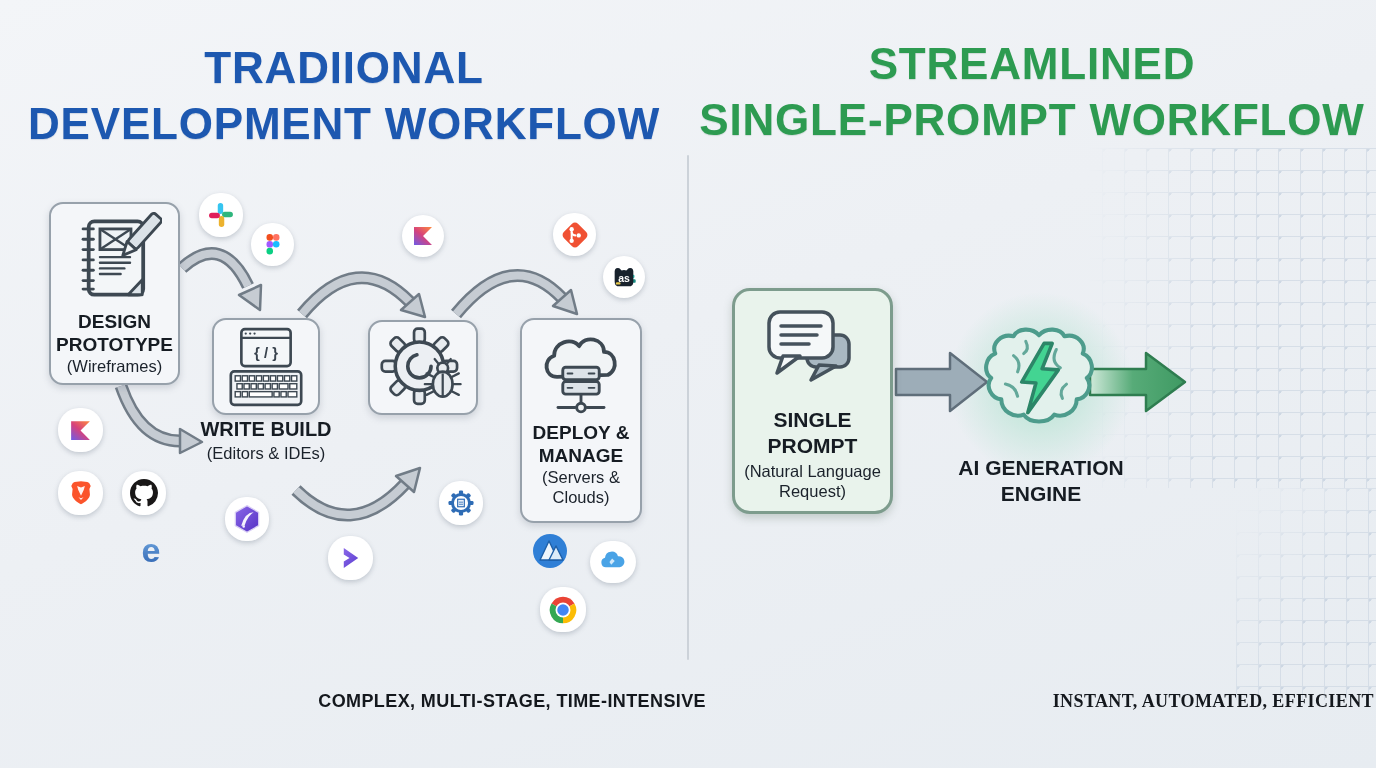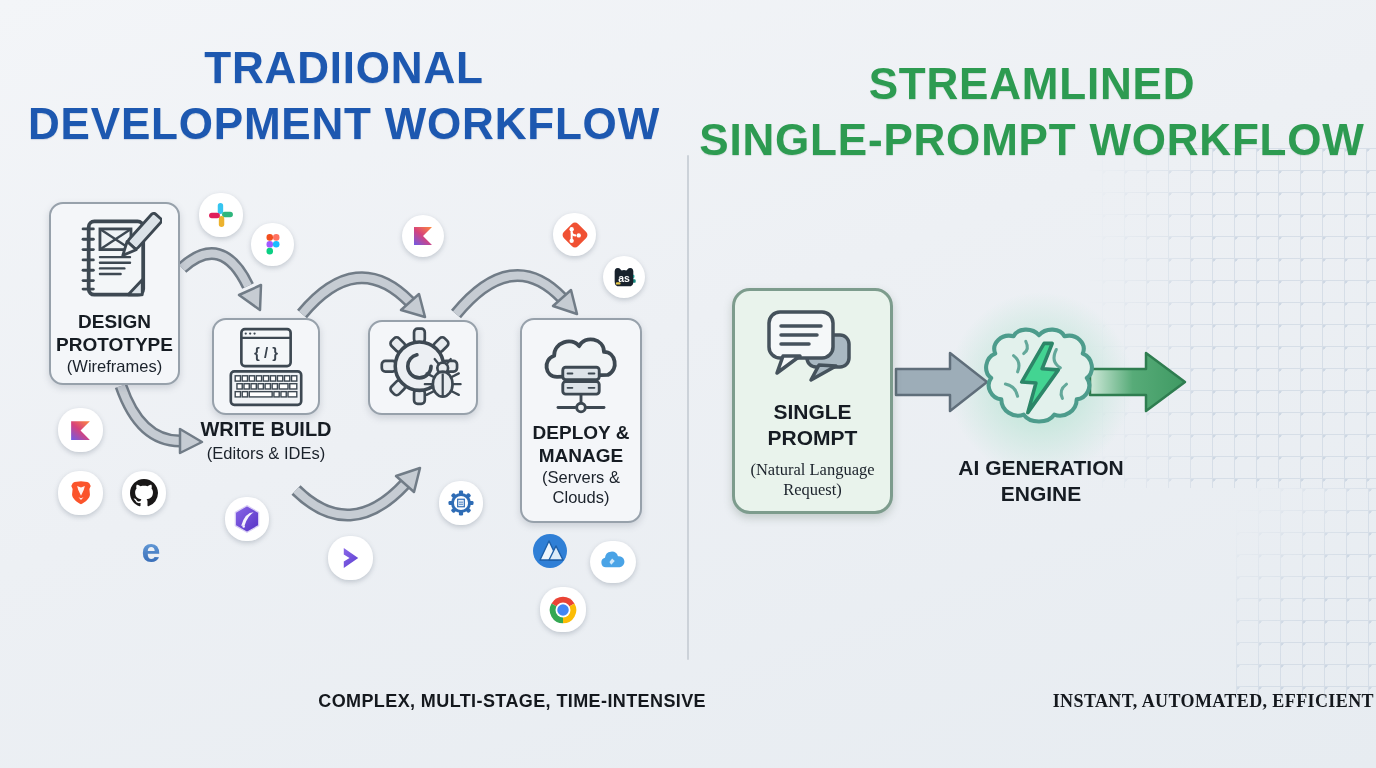--- a/index.html
+++ b/index.html
@@ -18,21 +18,21 @@
   }
   .grid-a{left:1080px;top:148px;width:296px;height:340px;
     -webkit-mask-image:linear-gradient(to left,#000 55%,transparent 98%);
             mask-image:linear-gradient(to left,#000 55%,transparent 98%);}
   .grid-b{left:1236px;top:488px;width:140px;height:212px;
     -webkit-mask-image:linear-gradient(to top left,#000 45%,transparent 95%);
             mask-image:linear-gradient(to top left,#000 45%,transparent 95%);}
   .divider{left:687px;top:155px;width:2px;height:505px;background:#ccd2d9;border-radius:2px;}
   .title{width:688px;text-align:center;font-weight:800;font-size:44px;line-height:1.28;letter-spacing:.8px;}
   .title-left{left:0;top:40px;color:#1d58b0;text-shadow:0 1px 1px rgba(20,50,110,.15);}
-  .title-right{left:688px;top:56px;color:#2d9b51;text-shadow:0 1px 1px rgba(20,90,50,.15);}
+  .title-right{left:688px;top:36px;color:#2d9b51;text-shadow:0 1px 1px rgba(20,90,50,.15);}
   .footer{width:688px;text-align:right;font-weight:800;font-size:18px;letter-spacing:.4px;color:#14181d;top:691px;margin-left:18px;}
   .stage-box{background:#f4f6f9;border:2.5px solid #97a1ab;border-radius:14px;
     box-shadow:0 3px 7px rgba(85,95,112,.22);box-sizing:border-box;
     display:flex;flex-direction:column;align-items:center;}
   .gstage{background:#e9f3ec;border:3px solid #7d9c8d;border-radius:18px;
     box-shadow:0 4px 8px rgba(70,95,80,.25);box-sizing:border-box;
     display:flex;flex-direction:column;align-items:center;}
   .gstage2{background:rgba(236,245,239,.9);border:2.5px solid #82b794;border-radius:16px;
     box-shadow:0 3px 7px rgba(70,95,80,.2);box-sizing:border-box;
     display:flex;flex-direction:column;align-items:center;}
@@ -393,25 +393,25 @@
       <g>
         <rect x="8" y="5" width="64" height="46" rx="11" fill="#f5f8f9" stroke="#45525c" stroke-width="3.5"></rect>
         <polygon points="22,49 16,66 39,49" fill="#f5f8f9" stroke="#45525c" stroke-width="3.5" stroke-linejoin="round"></polygon>
         <g stroke="#45525c" stroke-width="3.5" stroke-linecap="round">
           <line x1="20" y1="19" x2="60" y2="19"></line>
           <line x1="20" y1="28" x2="56" y2="28"></line>
           <line x1="20" y1="37" x2="48" y2="37"></line>
         </g>
       </g>
     </svg>
-    <div class="stage-title" style="font-size:21px;">
+    <div class="stage-title" style="font-size:21px;margin-top:8px;">
       <span>SINGLE</span><br>
       <span>PROMPT</span>
     </div>
-    <div class="stage-sub" style="width:150px;margin-top:10px;font-family:Liberation Serif, serif;">(Natural Language Request)</div>
+    <div class="stage-sub" style="width:150px;margin-top:3px;">(Natural Language Request)</div>
   </div>
 
   <svg class="abs" style="left:983px;top:324px;" width="112" height="108" viewBox="0 0 110 104">
     <path d="M55,10 C48,2 34,3 30,11 C18,8 8,18 12,28 C2,32 0,46 8,52 C2,60 8,72 18,73 C18,84 30,92 40,88 C46,97 64,97 70,88 C80,92 92,84 92,73 C102,72 108,60 102,52 C110,46 108,32 98,28 C102,18 92,8 80,11 C76,3 62,2 55,10 Z" fill="#e2f1ec" stroke="#4d9c8c" stroke-width="4" stroke-linejoin="round"></path>
     <g stroke="#4d9c8c" stroke-width="3" fill="none" opacity="0.85" stroke-linecap="round">
       <path d="M30,30 Q38,36 34,46"></path>
         <path d="M72,24 Q66,36 76,42"></path>
       <path d="M22,58 Q32,60 34,70"></path>
         <path d="M82,58 Q74,64 78,72"></path>
       <path d="M42,16 Q46,24 40,28"></path>

